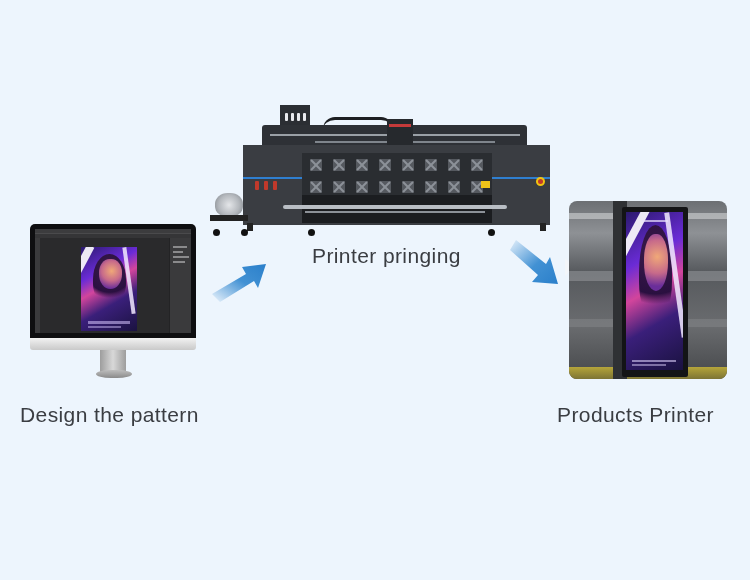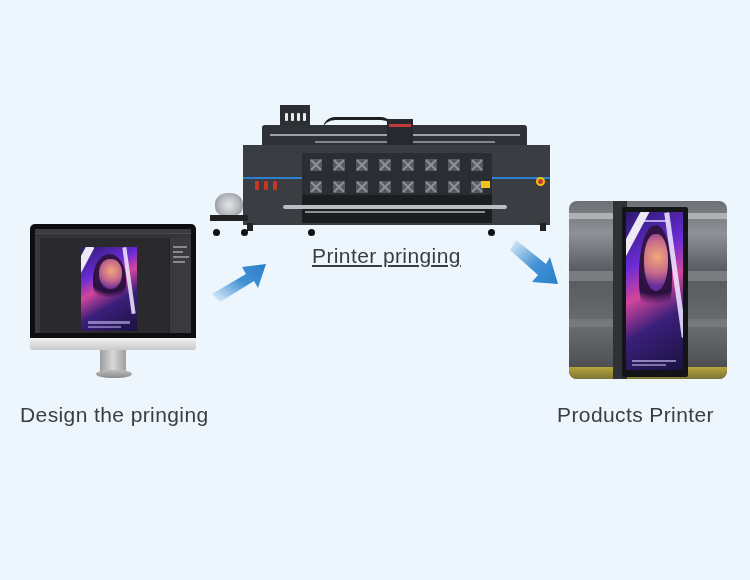--- a/index.html
+++ b/index.html
@@ -153,21 +153,21 @@
         <div class="poster-neon2"></div>
         <div class="poster-lines"></div>
         <div class="poster-lines2"></div>
       </div>
     </div>
   </div>
   <div class="chin"></div>
   <div class="neck"></div>
   <div class="foot"></div>
 </div>
-<div class="caption" style="left:20px; top:403px;">Design the pringing</div>
+<div class="caption" style="left:20px; top:403px;">Design the pattern</div>
 
 <svg id="arrow1" class="arrow" viewBox="0 0 64 48">
   <defs>
     <linearGradient id="g1" x1="0" y1="1" x2="1" y2="0">
       <stop offset="0" stop-color="#2f86cf" stop-opacity="0"></stop>
       <stop offset="0.55" stop-color="#2f86cf" stop-opacity="0.9"></stop>
       <stop offset="1" stop-color="#2a7fca"></stop>
     </linearGradient>
   </defs>
   <polygon points="2,40 36,20 32,13 56,10 48,34 44,27 10,48" fill="url(#g1)"></polygon>
@@ -217,21 +217,21 @@
   <div class="pr-estop"></div>
   <div class="pr-blower"></div>
   <div class="pr-blower-base"></div>
   <div class="pr-leg" style="left:42px;"></div>
   <div class="pr-leg" style="left:335px;"></div>
   <div class="pr-wheel" style="left:8px;"></div>
   <div class="pr-wheel" style="left:36px;"></div>
   <div class="pr-wheel" style="left:103px;"></div>
   <div class="pr-wheel" style="left:283px;"></div>
 </div>
-<div class="caption" style="left:312px; top:244px;text-decoration:underline;">Printer pringing</div>
+<div class="caption" style="left:312px; top:244px;">Printer pringing</div>
 
 <svg id="arrow2" class="arrow" viewBox="0 0 60 50">
   <defs>
     <linearGradient id="g2" x1="0" y1="0" x2="1" y2="1">
       <stop offset="0" stop-color="#2f86cf" stop-opacity="0.05"></stop>
       <stop offset="0.55" stop-color="#2f86cf" stop-opacity="0.9"></stop>
       <stop offset="1" stop-color="#2a7fca"></stop>
     </linearGradient>
   </defs>
   <polygon points="6,2 36,26 40,19 48,46 22,44 28,37 0,12" fill="url(#g2)"></polygon>

